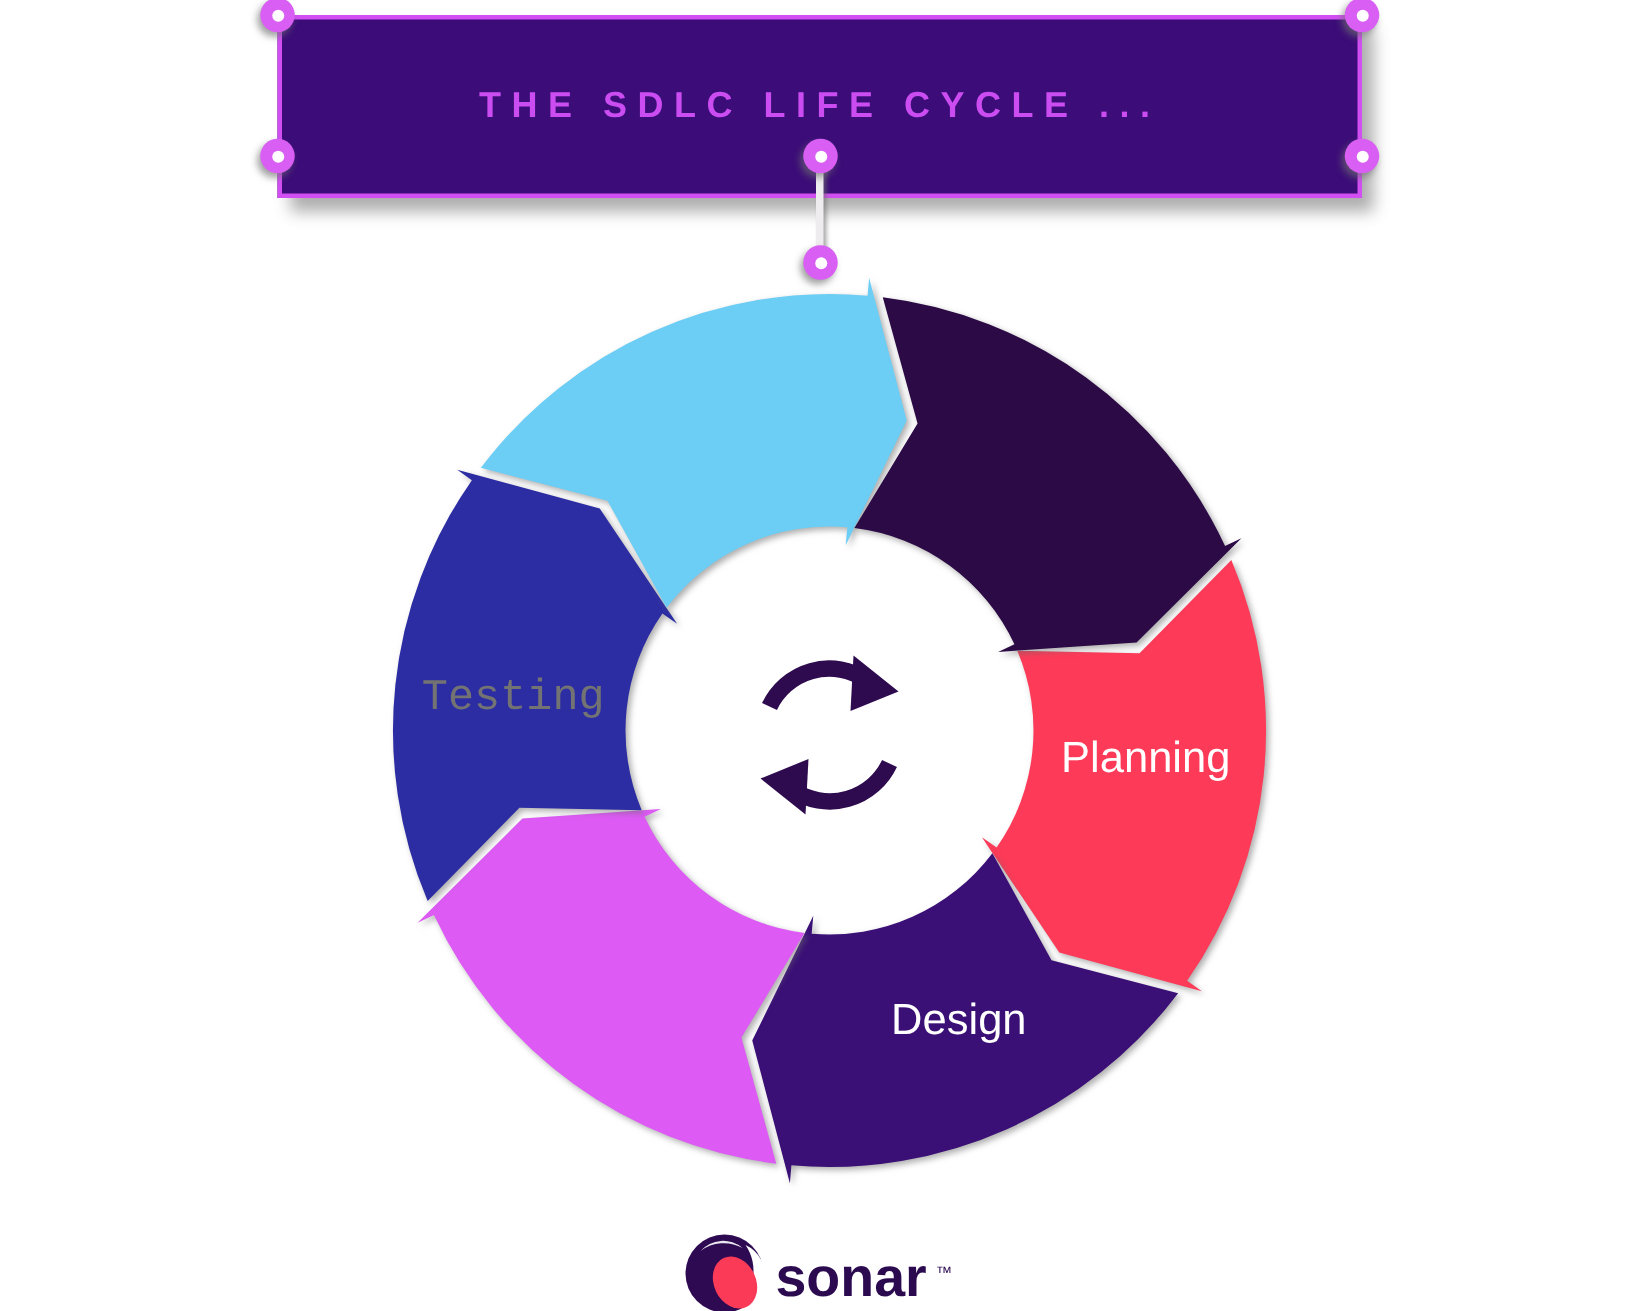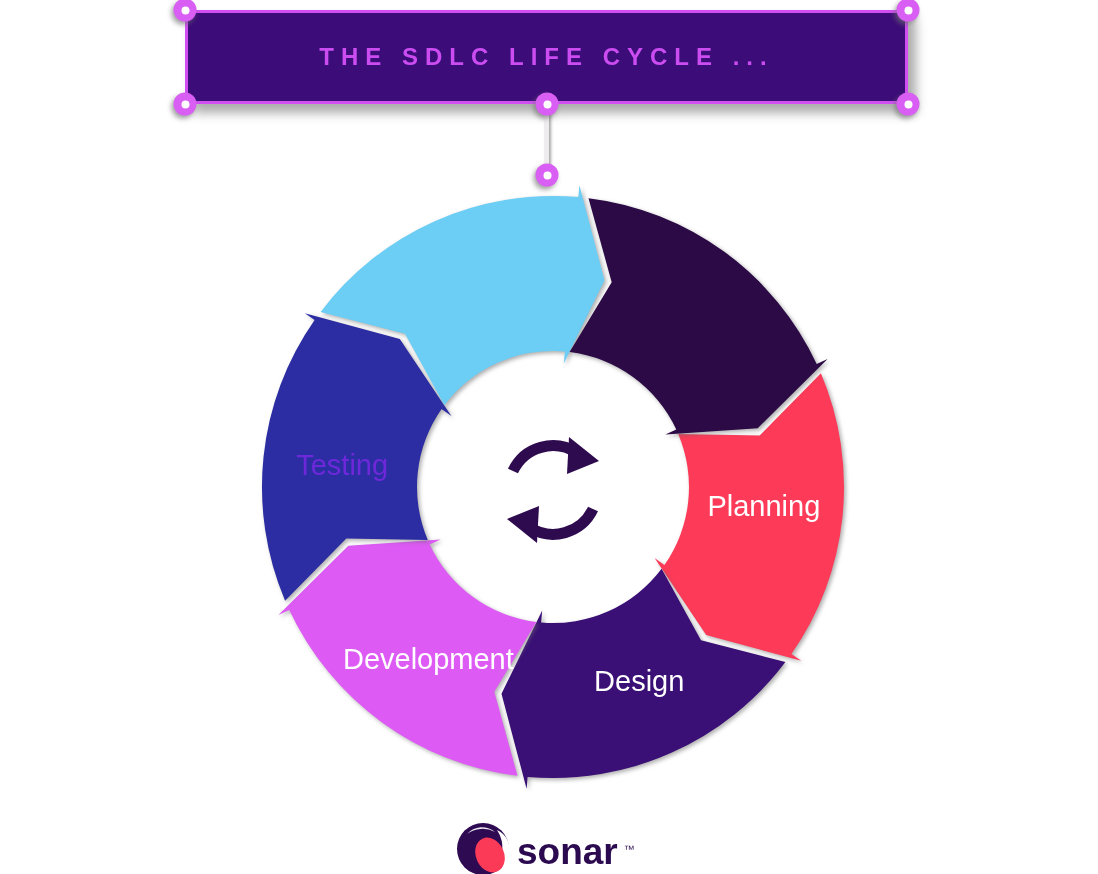--- a/index.html
+++ b/index.html
@@ -3,21 +3,21 @@
 <meta charset="utf-8">
 <style>
   html,body{margin:0;padding:0;}
   body{
     width:1098px;height:874px;position:relative;overflow:hidden;
     background:var(--canvas-bg,#ffffff);
     font-family:"Liberation Sans","DejaVu Sans",sans-serif;
   }
   
   .title-box{
-    position:absolute;left:185px;top:10px;width:723px;height:94px;
+    position:absolute;left:185px;top:10px;width:723px;height:122px;
     background:var(--title-fill,#3c0d78);
     border:3.5px solid var(--title-border,#d14ff2);
     box-sizing:border-box;
     display:flex;align-items:center;justify-content:center;
     box-shadow:8px 9px 10px rgba(70,70,70,0.45);
   }
   .title-text{
     color:var(--title-text,#cb4cf1);
     font-size:24px;font-weight:bold;letter-spacing:7px;
     white-space:nowrap;
@@ -80,22 +80,21 @@
   <svg width="640" height="640" viewBox="0 0 640 640">
     <path class="seg" d="M 587.9 206.3 A 291 291 0 0 1 558.4 486.9 L 568.2 493.8 L 473.2 468.0 L 421.6 391.1 L 431.4 398.0 A 136 136 0 0 0 445.2 266.9 L 526.7 268.5 Z" fill="#fd3a58"></path>
     <path class="seg" d="M 552.4 495.1 A 291 291 0 0 1 294.6 609.9 L 293.6 621.8 L 268.5 526.7 L 309.2 443.5 L 308.1 455.5 A 136 136 0 0 0 428.6 401.8 L 468.0 473.2 Z" fill="#3a0f76"></path>
     <path class="seg" d="M 284.5 608.8 A 291 291 0 0 1 56.3 443.0 L 45.4 448.1 L 115.3 378.7 L 207.6 372.4 L 196.7 377.5 A 136 136 0 0 0 303.4 455.0 L 261.3 524.7 Z" fill="#dd5af5"></path>
     <path class="seg" d="M 52.1 433.7 A 291 291 0 0 1 81.6 153.1 L 71.8 146.2 L 166.8 172.0 L 218.4 248.9 L 208.6 242.0 A 136 136 0 0 0 194.8 373.1 L 113.3 371.5 Z" fill="#2c2da3"></path>
     <path class="seg" d="M 87.6 144.9 A 291 291 0 0 1 345.4 30.1 L 346.4 18.2 L 371.5 113.3 L 330.8 196.5 L 331.9 184.5 A 136 136 0 0 0 211.4 238.2 L 172.0 166.8 Z" fill="#6ccdf5"></path>
     <path class="seg" d="M 355.5 31.2 A 291 291 0 0 1 583.7 197.0 L 594.6 191.9 L 524.7 261.3 L 432.4 267.6 L 443.3 262.5 A 136 136 0 0 0 336.6 185.0 L 378.7 115.3 Z" fill="#2b0a45"></path>
   </svg>
   <div class="seg-label" style="left: 530.839px; top: 339px; color: rgb(255, 255, 255);">Planning</div>
   <div class="seg-label" style="left: 406.228px; top: 513.672px; color: rgb(255, 255, 255); text-align: center;">Design</div>
-  <div class="seg-label" style="left: 195.39px; top: 491.512px; color: rgb(255, 255, 255);">Development</div>
-  <div class="seg-label" style="left: 109.161px; top: 297.84px; color: #6d28d9;">Testing</div>
+  <div class="seg-label" style="left: 109.161px; top: 297.84px; color: #737373; font-family: Liberation Mono, monospace;">Testing</div>
 </div>
 
 <svg class="center-icon-svg" style="position:absolute;left:498px;top:435px;z-index:2;" width="110" height="110" viewBox="-55 -55 110 110">
   <g fill="none" stroke-width="11" stroke-linecap="butt" stroke="#2e0b4e">
     <path d="M -40 -19 A 44 44 0 0 1 24 -37"></path>
     <path d="M 40 19 A 44 44 0 0 1 -24 37"></path>
   </g>
   <g fill="#2e0b4e">
     <polygon points="16,-53 46,-29 14,-16"></polygon>
     <polygon points="-16,53 -46,29 -14,16"></polygon>

